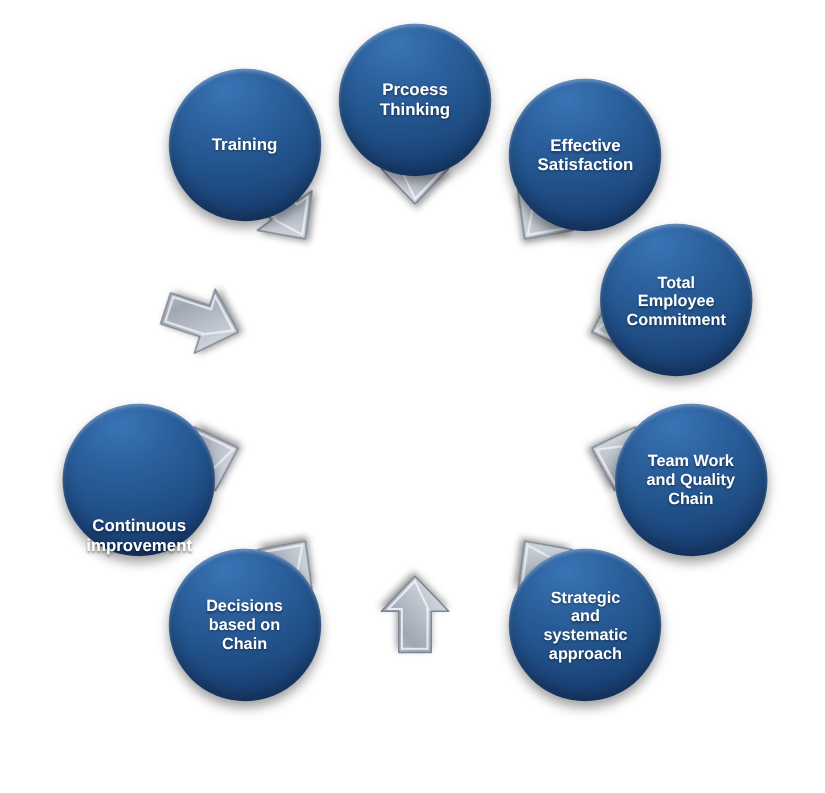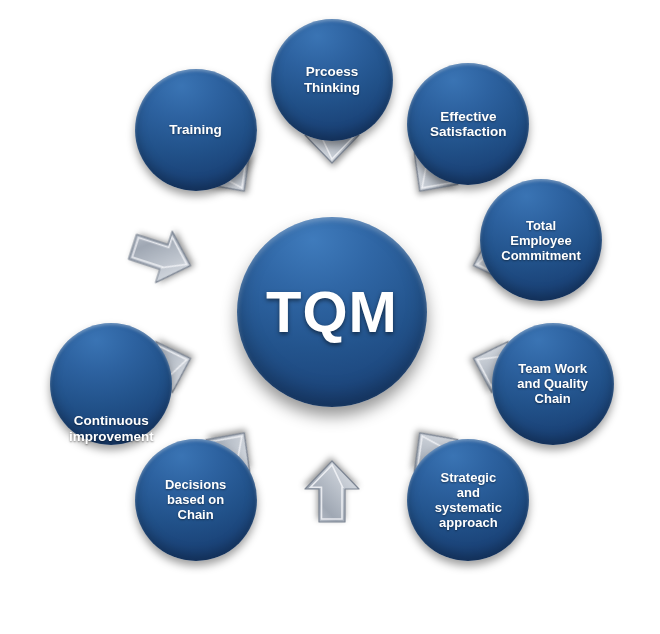--- a/index.html
+++ b/index.html
@@ -168,25 +168,22 @@
     </div>
     <div class="node outer sm" style="left: 134.634px; top: 438.692px; width: 122px; height: 122px;">
       <span class="lbl">Decisions
 based on
 Chain</span>
     </div>
     <div class="node outer" style="left: 50.3549px; top: 322.692px; width: 122px; height: 122px; align-items: flex-end;">
       <span class="lbl">Continuous
 improvement</span>
     </div>
-    <div class="node outer" style="left: 134.634px; top: 69px; width: 122px; height: 122px; align-items: center;">
+    <div class="node outer" style="left: 134.634px; top: 55px; width: 122px; height: 122px; align-items: center;">
       <span class="lbl">Training</span>
-    </div>
-    <div class="node center" style="left: 237px; top: 217px; width: 190px; height: 190px;">
-      <span class="lbl">TQM</span>
     </div>
   </div>
 
 <svg width="0" height="0" style="position:absolute">
   <defs>
     <linearGradient id="silver" x1="0" y1="0" x2="1" y2="1">
       <stop offset="0%" stop-color="#e9ecf1"></stop>
       <stop offset="20%" stop-color="#d2d7de"></stop>
       <stop offset="48%" stop-color="#b5bcc6"></stop>
       <stop offset="70%" stop-color="#9fa7b3"></stop>

